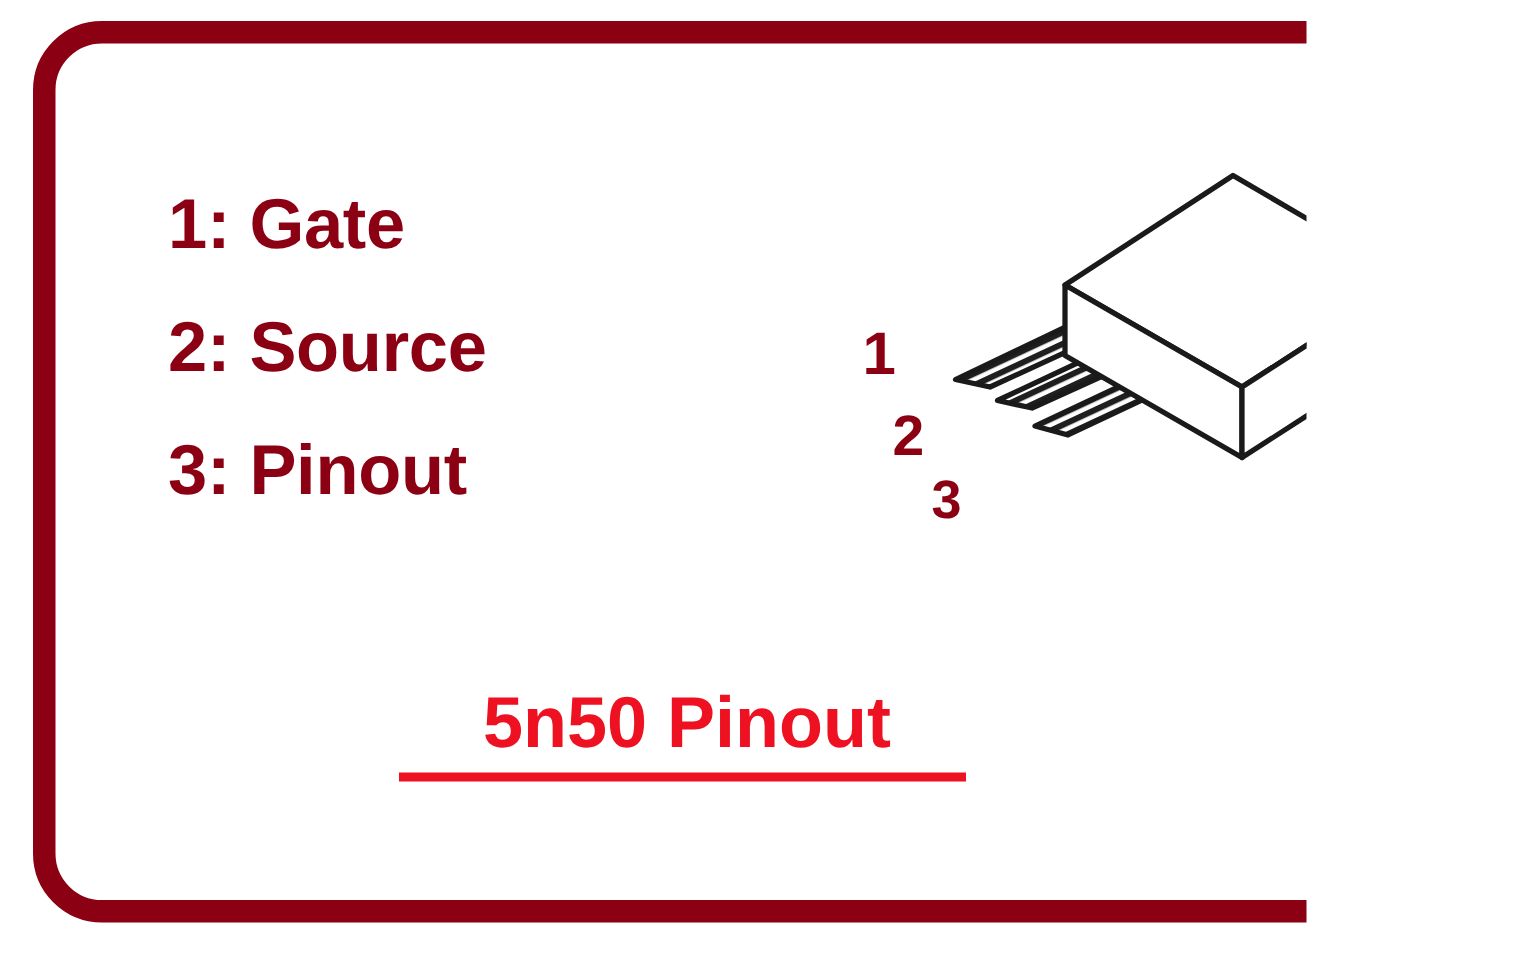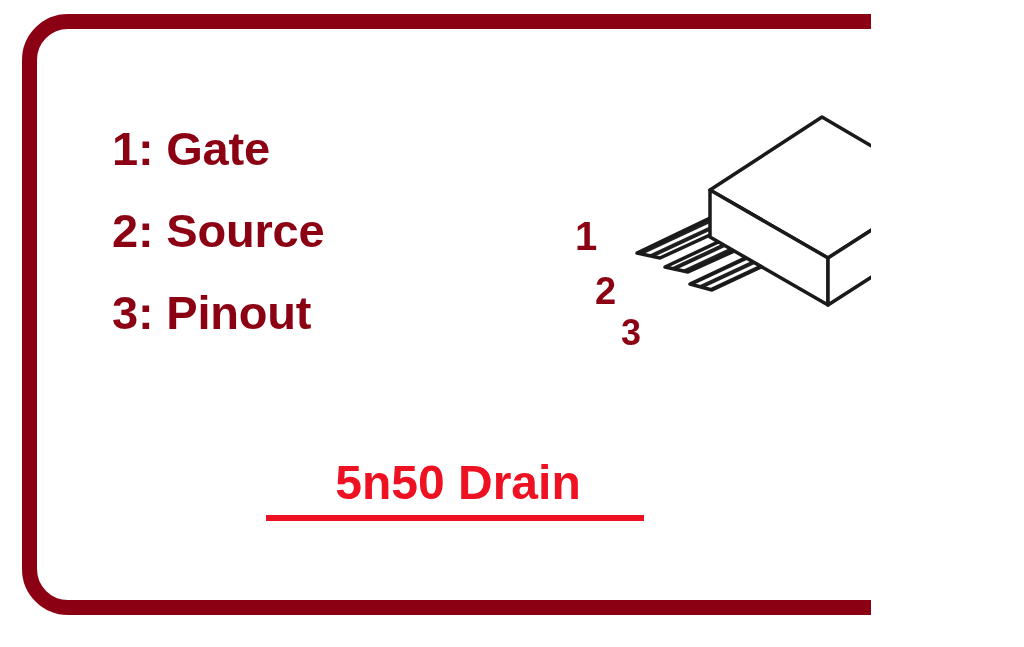--- a/index.html
+++ b/index.html
@@ -156,17 +156,17 @@
         <path d="M 228 158 L 340 86 L 340 133 L 228 205 Z" fill="#ffffff"></path>
       </g>
     </svg>
   </div>
 
   <div class="pin-callout" id="pin-callout-1">1</div>
   <div class="pin-callout" id="pin-callout-2">2</div>
   <div class="pin-callout" id="pin-callout-3">3</div>
 
   <div id="title-block">
-    <div id="title-text">5n50 Drain</div>
+    <div id="title-text">5n50 Pinout</div>
     <div id="title-underline"></div>
   </div>
 
 </div>
 
 </body></html>

